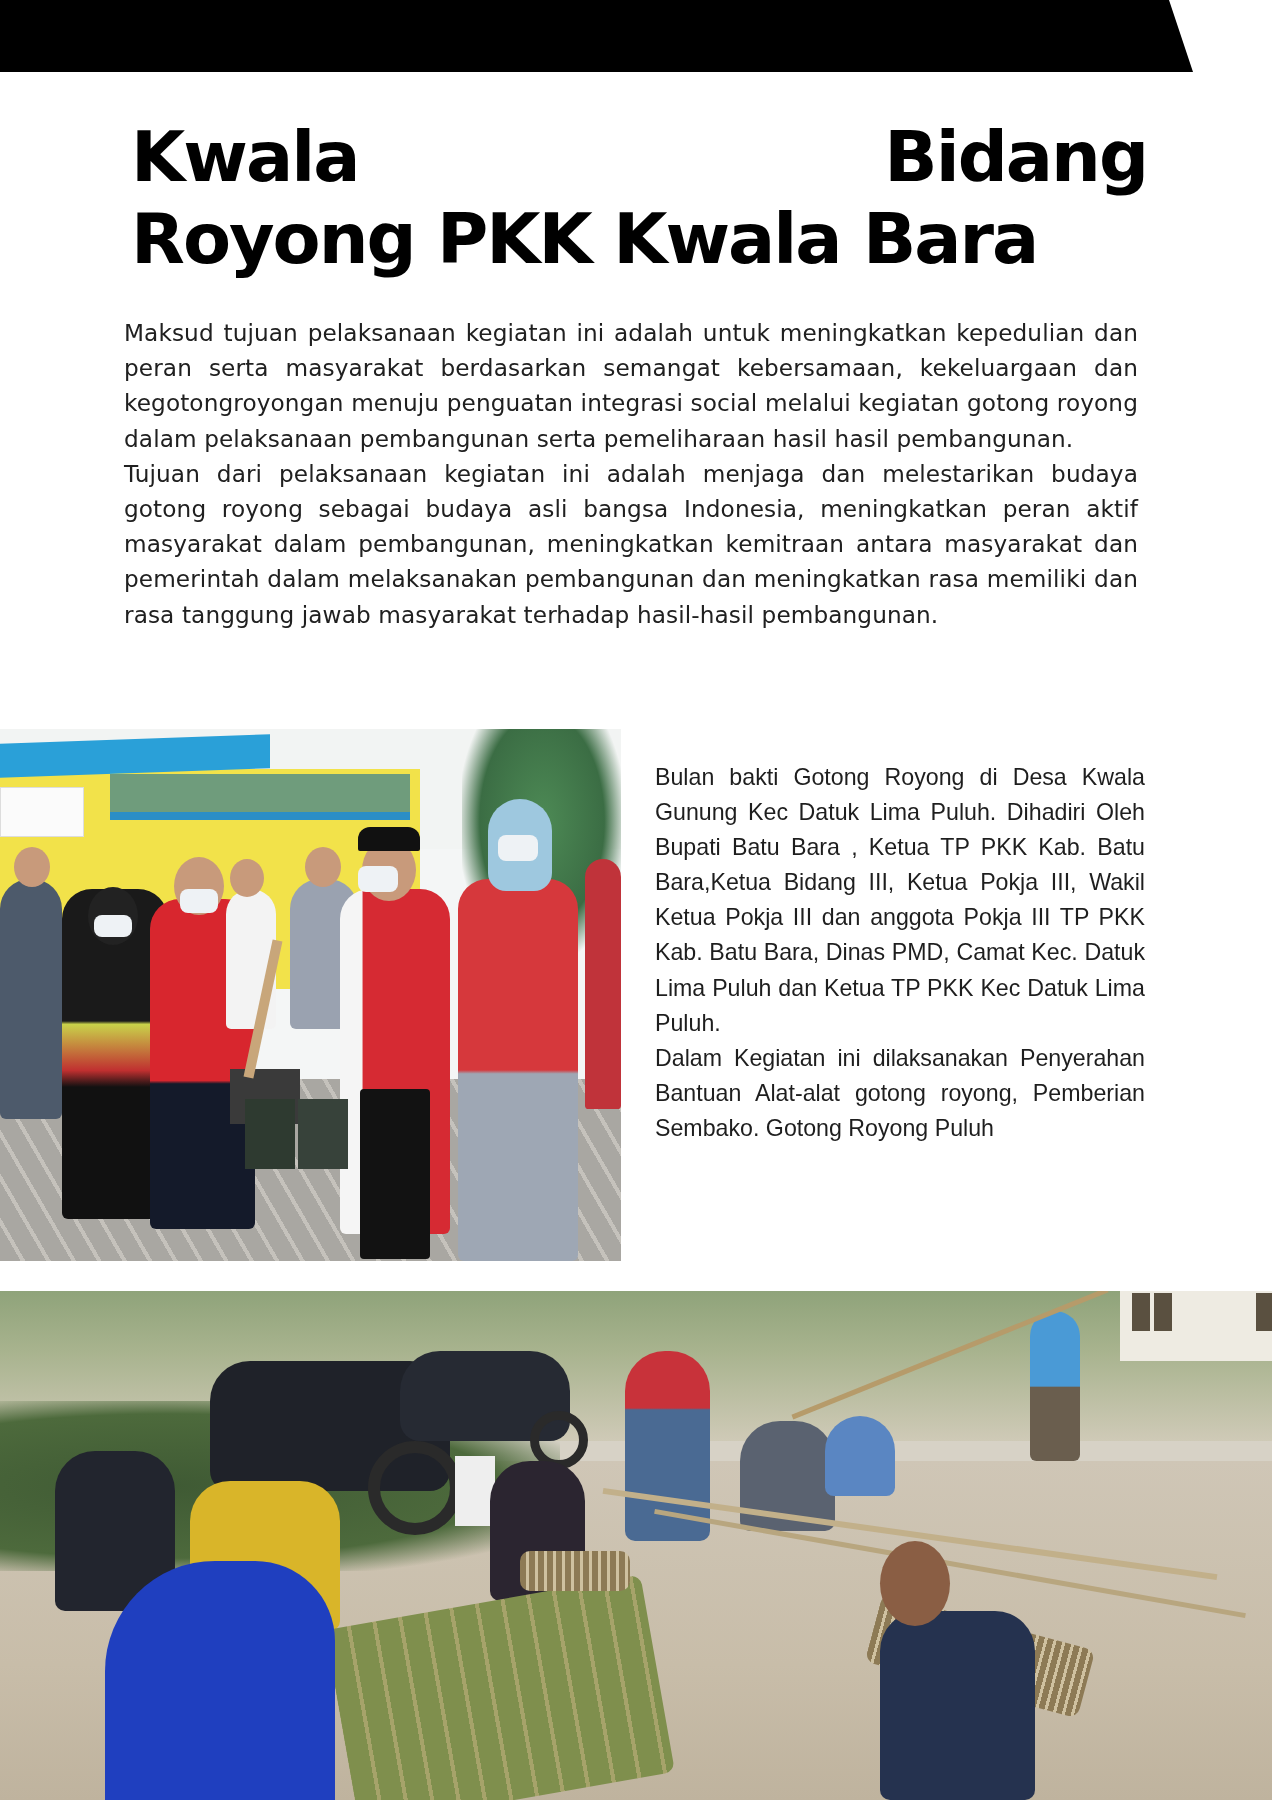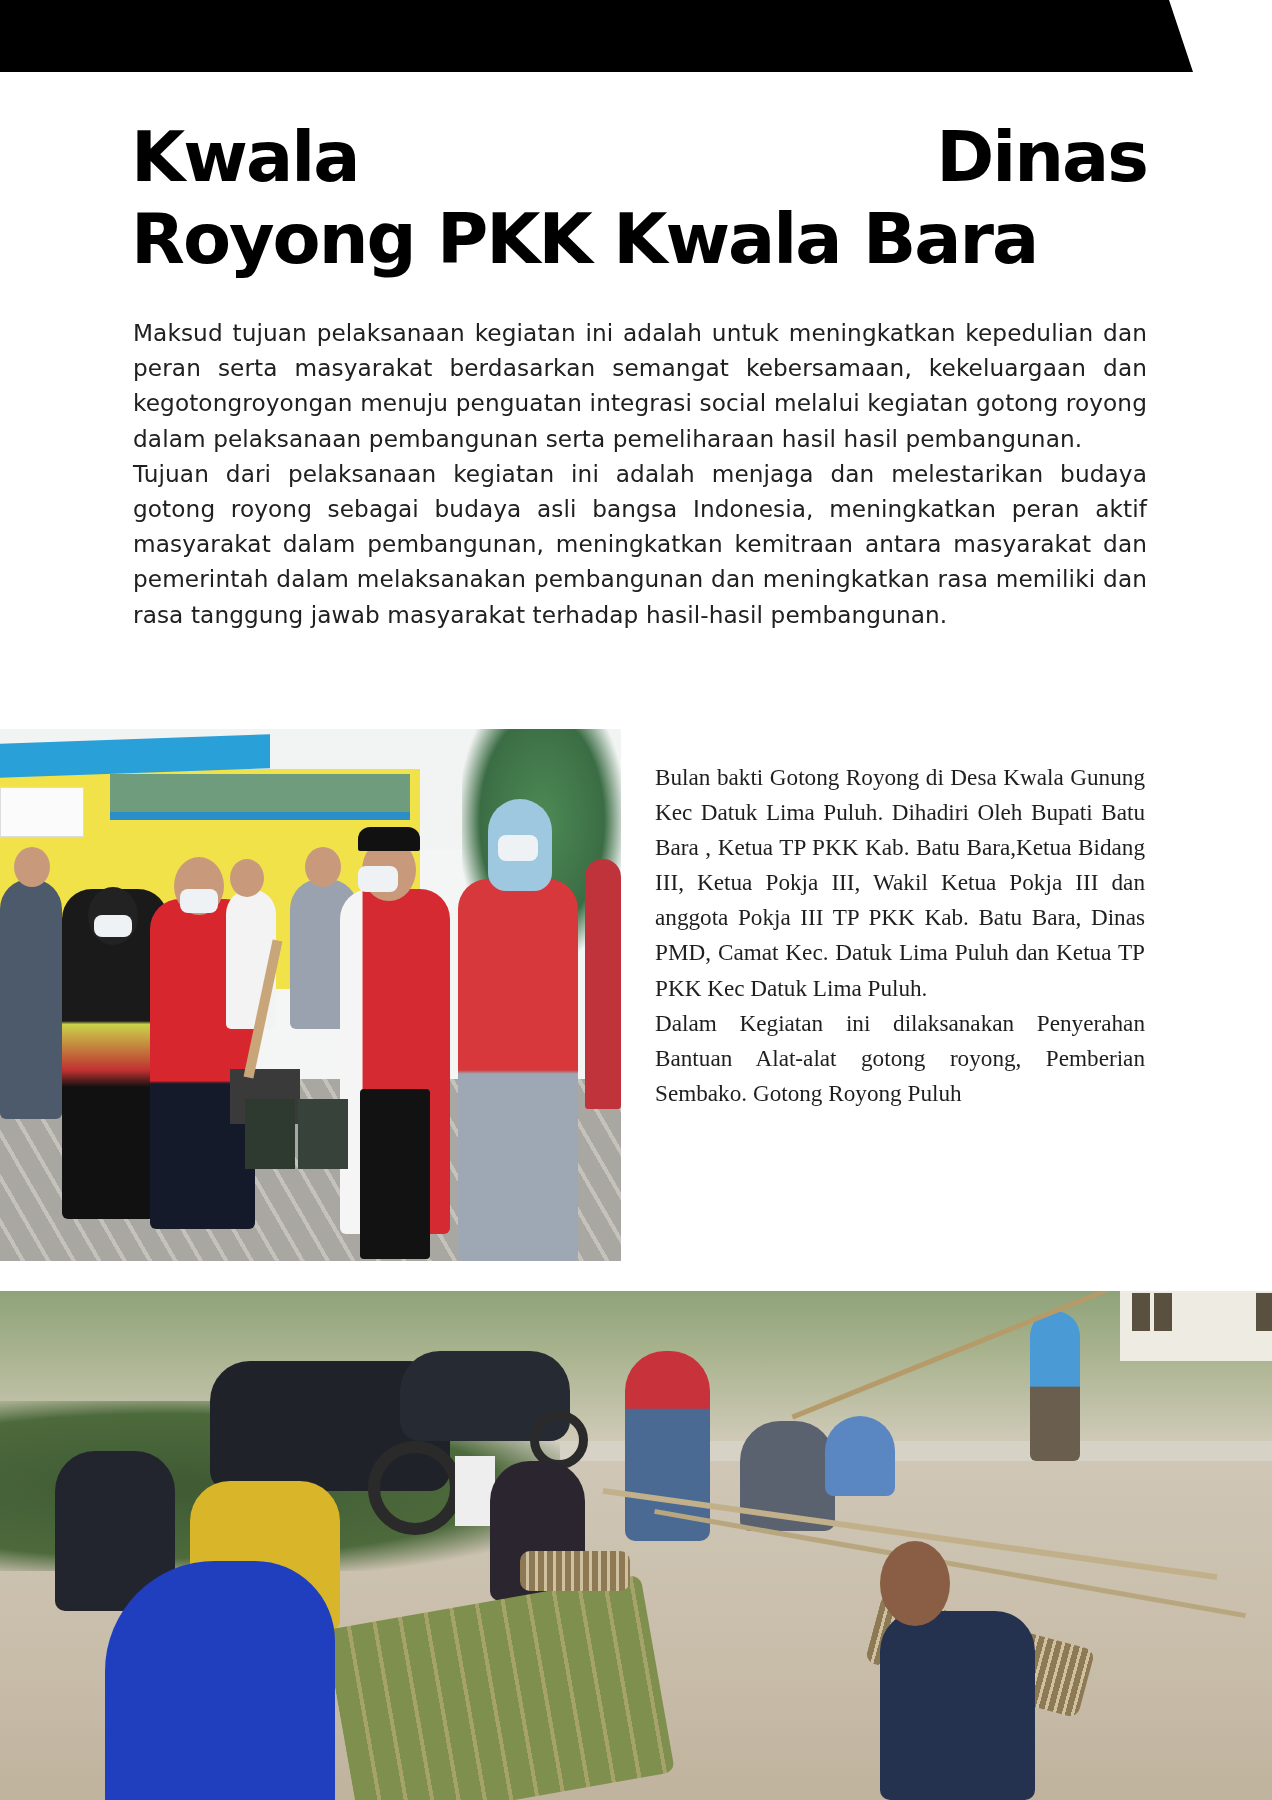--- a/index.html
+++ b/index.html
@@ -4,24 +4,24 @@
 <style>
   html, body { margin: 0; padding: 0; background: #ffffff; }
   body { width: 1272px; height: 1800px; position: relative; overflow: hidden; font-family: "Liberation Sans", sans-serif; color: #1a1a1a; }
 
   .top-banner { position: absolute; left: 0; top: 0; width: 1200px; height: 72px; background: #000; clip-path: polygon(0 0, 1169px 0, 1193px 72px, 0 72px); }
 
   .title { position: absolute; left: 131px; top: 116px; width: 1016px; margin: 0; font-family: "DejaVu Sans", sans-serif; font-weight: bold; font-size: 70px; line-height: 82px; letter-spacing: -2px; color: #000; }
   .title .l1 { display: flex; justify-content: space-between; }
   .title .l2 { display: block; white-space: nowrap; }
 
-  .body-text { position: absolute; left: 133px; top: 315px; width: 1014px; margin: 0; font-family: "DejaVu Sans", sans-serif; font-size: 23.2px; line-height: 35.2px; color: #202020; text-align: justify; letter-spacing: 0.1px; }
+  .body-text { position: absolute; left: 124px; top: 315px; width: 1014px; margin: 0; font-family: "DejaVu Sans", sans-serif; font-size: 23.2px; line-height: 35.2px; color: #202020; text-align: justify; letter-spacing: 0.1px; }
   .body-text p { margin: 0; text-align-last: left; }
 
-  .side-text { position: absolute; left: 655px; top: 760px; width: 490px; margin: 0; font-family: Liberation Serif, serif; font-size: 23.2px; line-height: 35.1px; color: #1e1e1e; text-align: justify; }
+  .side-text { position: absolute; left: 655px; top: 760px; width: 490px; margin: 0; font-family: Liberation Sans, sans-serif; font-size: 23.2px; line-height: 35.1px; color: #1e1e1e; text-align: justify; }
   .side-text p { margin: 0; text-align-last: left; }
 
   
   .photo1 { position: absolute; left: 0; top: 729px; width: 621px; height: 532px; overflow: hidden; background: #f4f6f6; }
   .p1-sky { position: absolute; left: 0; top: 0; width: 100%; height: 120px; background: #f2f4f3; }
   .p1-roof { position: absolute; left: 0; top: 10px; width: 270px; height: 34px; background: #2aa0d8; transform: skewY(-2deg); }
   .p1-wall { position: absolute; left: 0; top: 40px; width: 420px; height: 220px; background: #f2e24a; }
   .p1-roof2 { position: absolute; left: 110px; top: 45px; width: 300px; height: 38px; background: #6f9c7c; border-bottom: 8px solid #2b8ec6; }
   .p1-sign { position: absolute; left: 0; top: 58px; width: 82px; height: 48px; background: #fbfbfb; border: 1px solid #ddd; }
   .p1-palm { position: absolute; left: 462px; top: 0; width: 160px; height: 230px; background: radial-gradient(ellipse at 50% 40%, #4d8a55 0%, #3b6d44 55%, rgba(59,109,68,0) 75%); }
@@ -43,21 +43,21 @@
   .p2-window { position: absolute; background: #5a5040; }
 </style>
 </head>
 <body>
 
 <div class="top-banner"></div>
 
 <h1 class="title">
   <span class="l1">
     <span>Kwala</span>
-    <span>Dinas</span>
+    <span>Bidang</span>
   </span>
   <span class="l2">Royong PKK Kwala Bara</span>
 </h1>
 
 <div class="body-text">
   <p>Maksud tujuan pelaksanaan kegiatan ini adalah untuk meningkatkan kepedulian dan peran serta masyarakat berdasarkan semangat kebersamaan, kekeluargaan dan kegotongroyongan menuju penguatan integrasi social melalui kegiatan gotong royong dalam pelaksanaan pembangunan serta pemeliharaan hasil hasil pembangunan.</p>
   <p>Tujuan dari pelaksanaan kegiatan ini adalah menjaga dan melestarikan budaya gotong royong sebagai budaya asli bangsa Indonesia, meningkatkan peran aktif masyarakat dalam pembangunan, meningkatkan kemitraan antara masyarakat dan pemerintah dalam melaksanakan pembangunan dan meningkatkan rasa memiliki dan rasa tanggung jawab masyarakat terhadap hasil-hasil pembangunan.</p>
 </div>
 
 <div class="photo1" title="Penyerahan bantuan alat-alat gotong royong">

